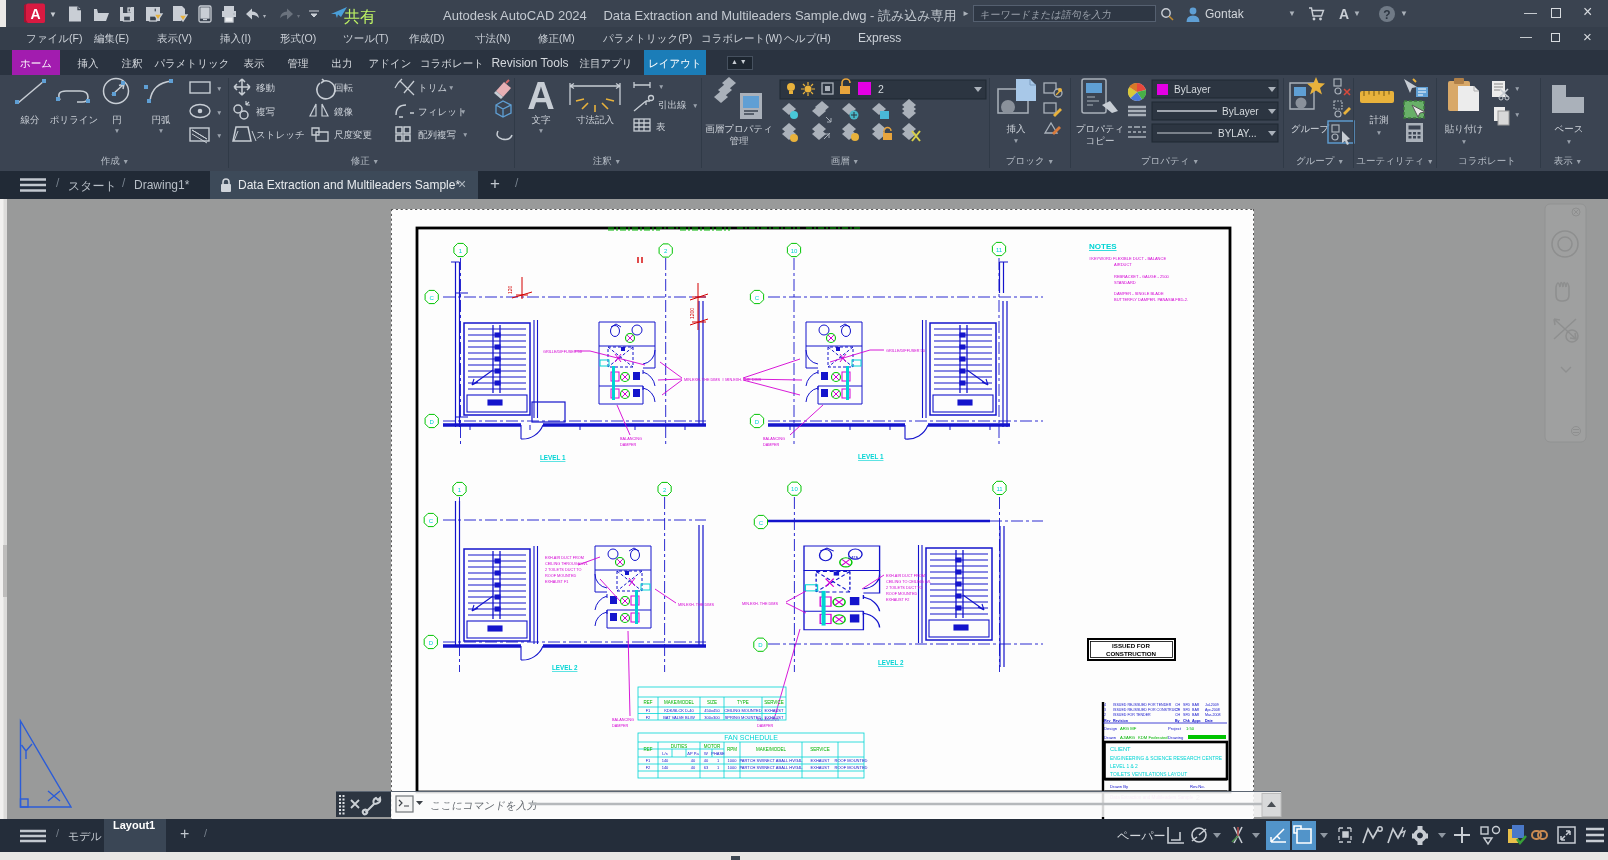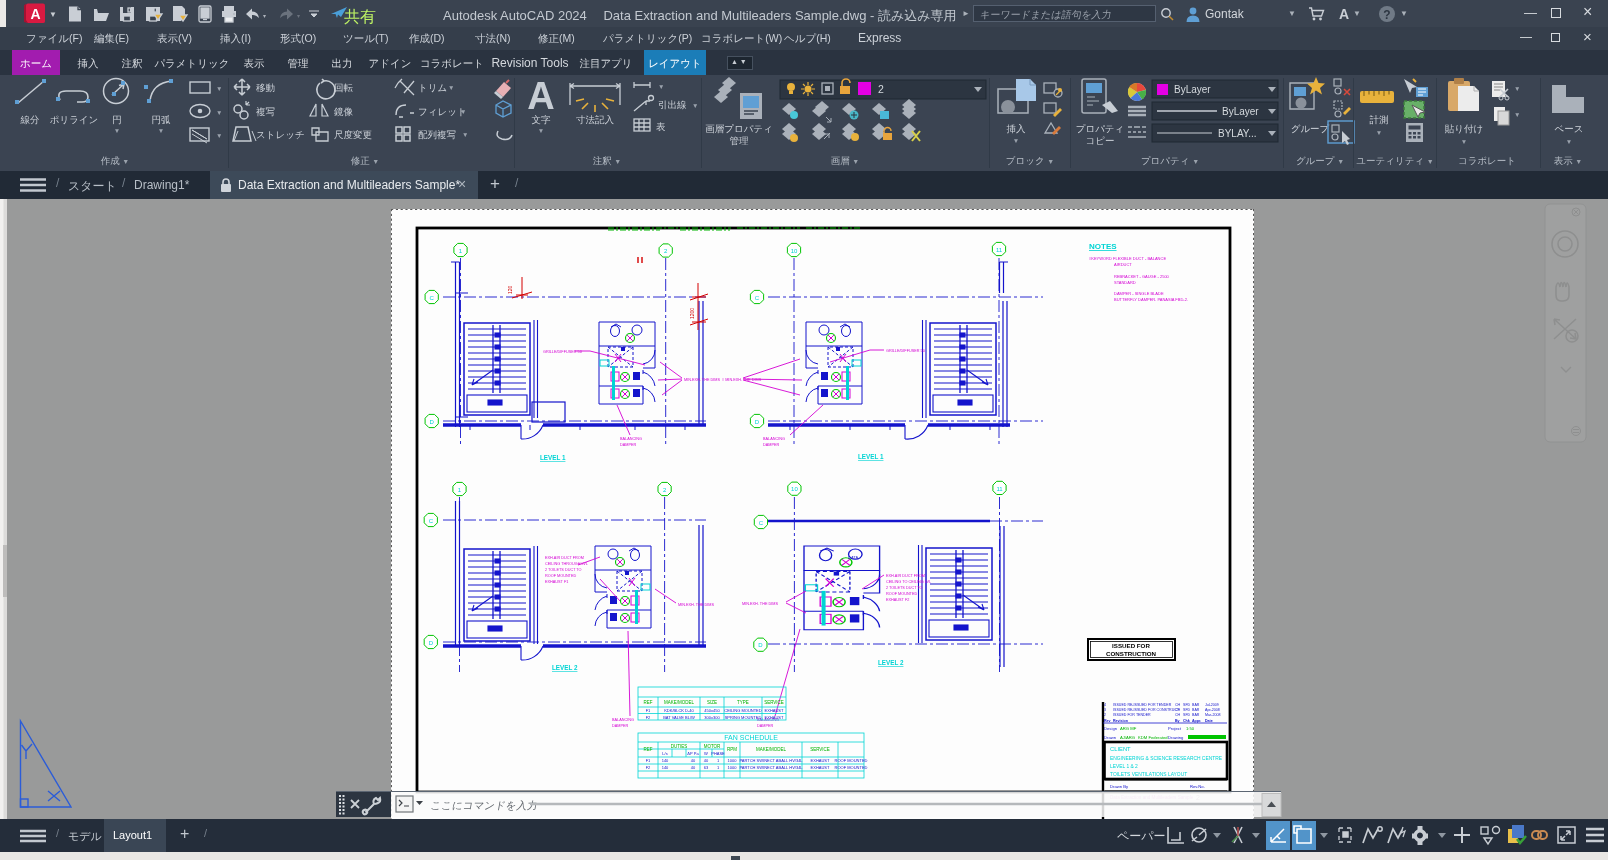--- a/index.html
+++ b/index.html
@@ -1008,21 +1008,21 @@
 </svg>
 </div>
 
 <div id="bottombar" class="abs">
   <svg class="ic" style="left:20px;top:10px" width="26" height="14" viewBox="0 0 26 14">
         <path d="M0 2 H26 M0 7 H26 M0 12 H26" stroke="#c2c8cf" stroke-width="2.4"></path>
       </svg>
   <div class="t" style="left:56px;top:8px;color:#757f8b">/</div>
   <div class="t" style="left:68px;top:10px">モデル</div>
   <div class="abs" style="left:104px;top:0;width:62px;height:33px;background:#3a4655"></div>
-  <div class="t" style="left:113px;top:10px;color:#fff;font-weight:normal">Layout1</div>
+  <div class="t" style="left:113px;top:0;color:#fff;font-weight:bold">Layout1</div>
   <div class="t" style="left:180px;top:6px;color:#c2c8cf;font-size:16px">+</div>
   <div class="t" style="left:204px;top:8px;color:#757f8b">/</div>
 <svg class="ic" style="left:1100px;top:0" width="508" height="33" viewBox="0 0 508 33">
   <text x="17" y="21" font-size="12" fill="#d3d7dc">ペーパー</text>
   <g stroke="#c8cdd3" fill="none" stroke-width="1.6">
     <path d="M68 8 V24 H84 M71 21 H80 V13"></path>
     <circle cx="99" cy="16" r="7"></circle>
           <path d="M99 16 L106 10 M92 22 L97 18"></path>
     <path d="M134 8 L142 24 M142 8 L134 24" stroke="#c8cdd3"></path>
     <path d="M138 8 V17" stroke="#b04a4a"></path>

